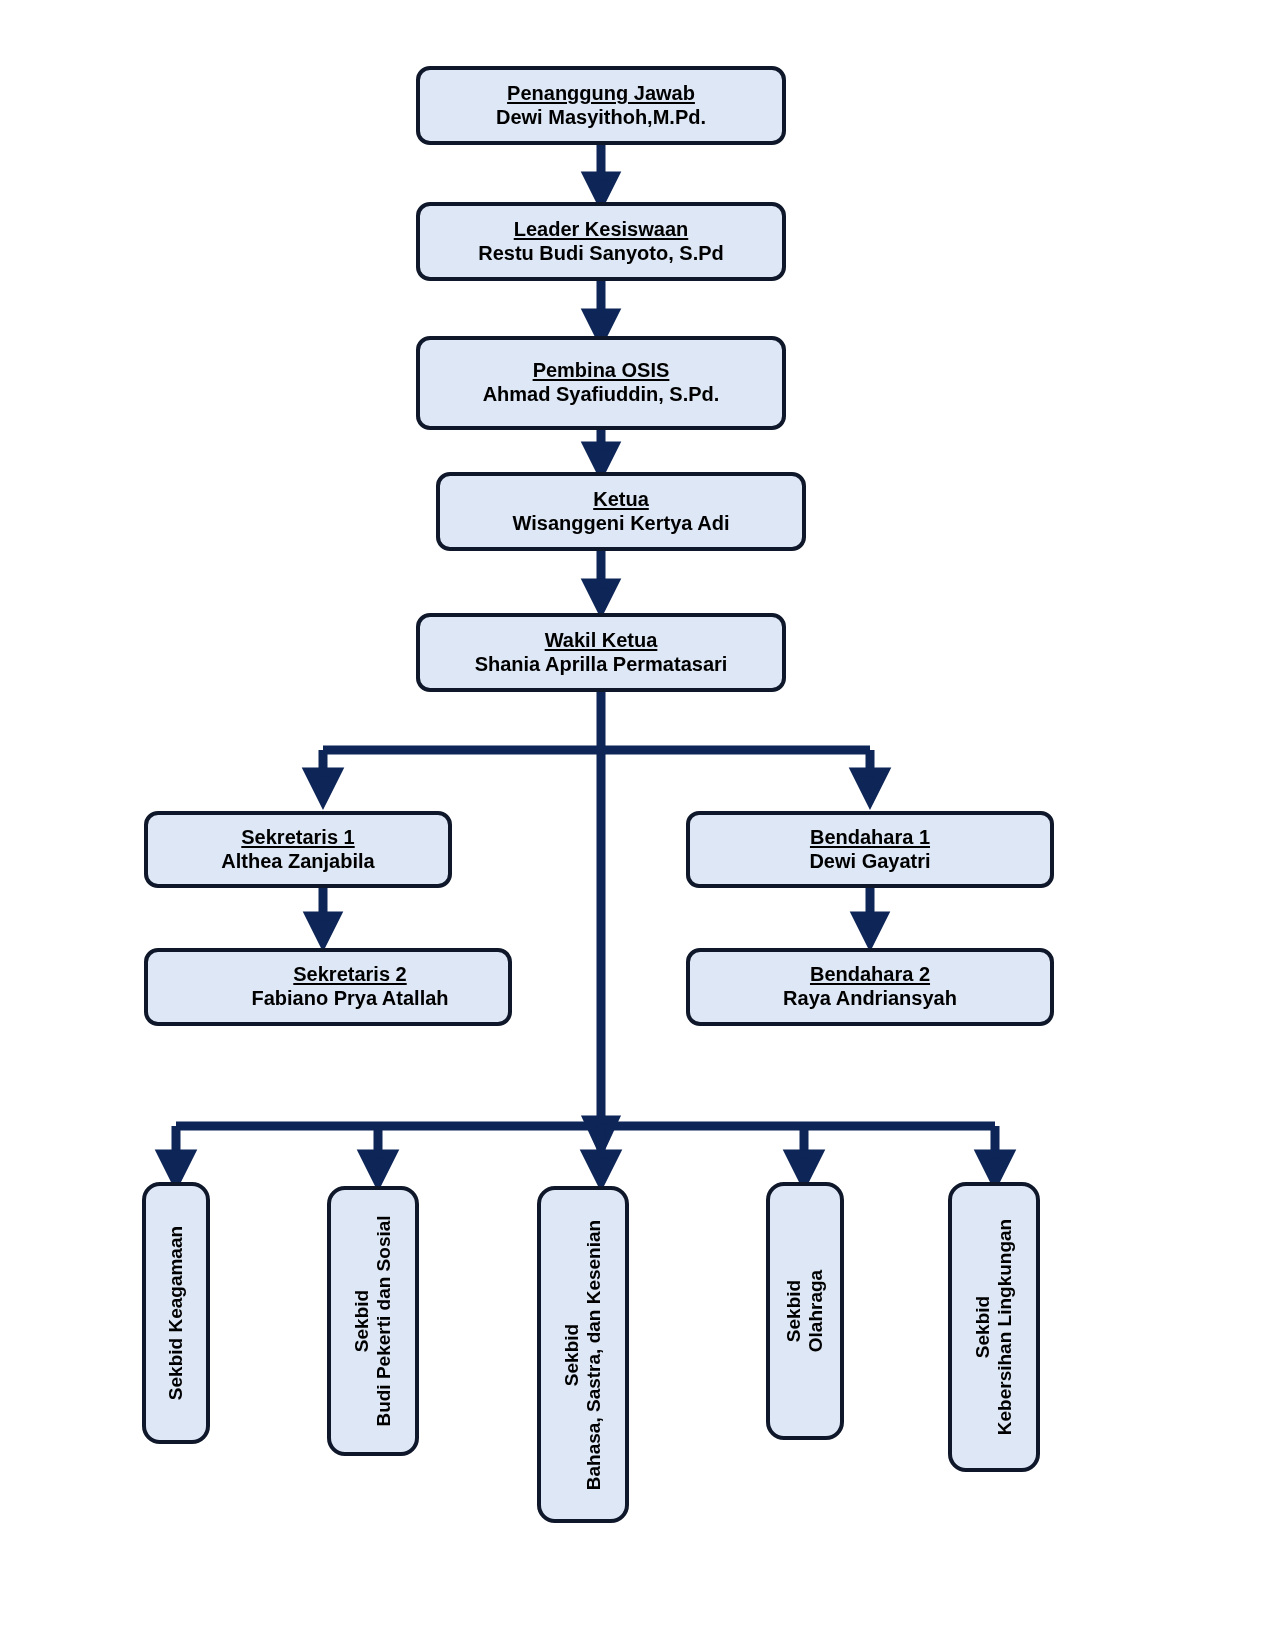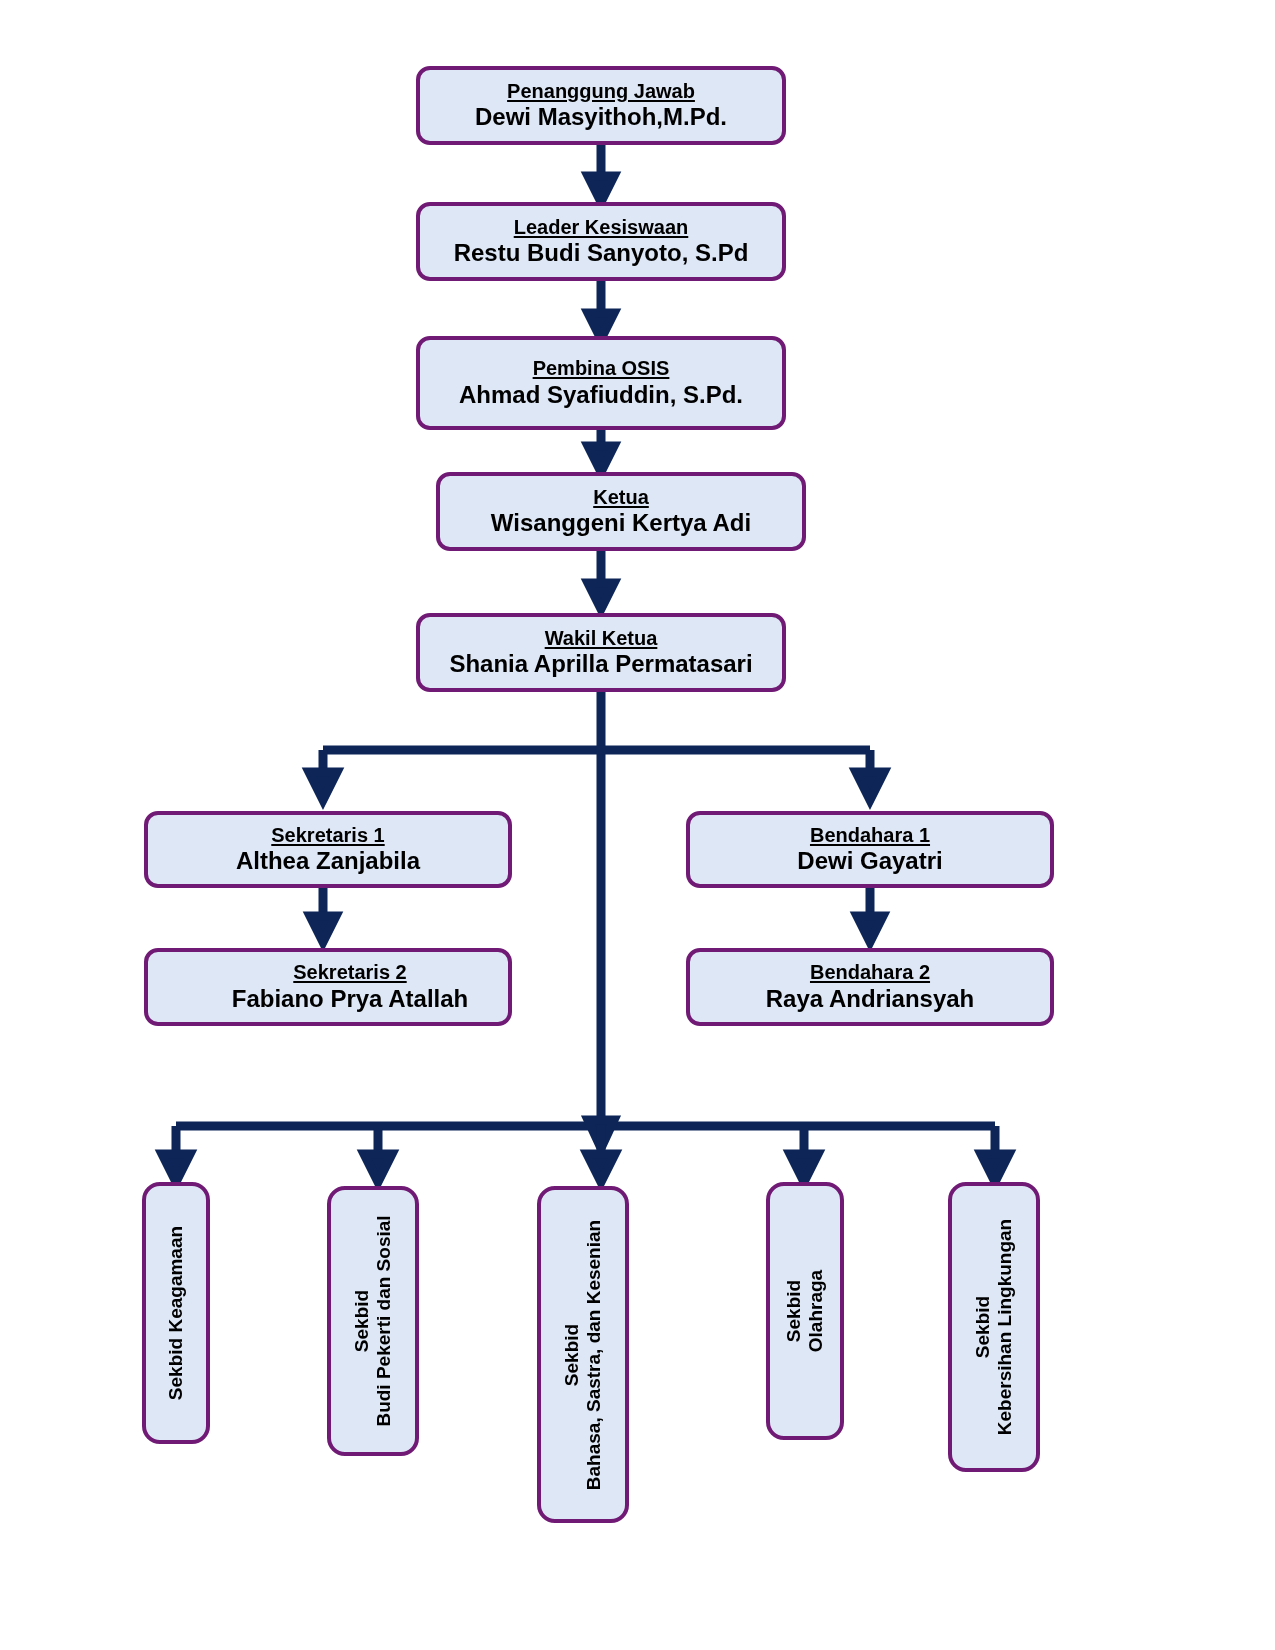--- a/index.html
+++ b/index.html
@@ -7,40 +7,40 @@
     width:1275px;height:1650px;position:relative;overflow:hidden;
     font-family:"Liberation Sans","DejaVu Sans",sans-serif;
     -webkit-font-smoothing:antialiased;
   }
   #chart{position:absolute;inset:0;}
   svg.links{position:absolute;left:0;top:0;width:1275px;height:1650px;pointer-events:none;}
 
   .node{
     position:absolute;box-sizing:border-box;
     background:#dde7f5;
-    border:4px solid #701a75;
+    border:4px solid #0f172a;
     border-radius:14px;
     display:flex;align-items:center;justify-content:center;
     text-align:center;
     color:#000000;
   }
   .node .inner{
     display:flex;flex-direction:column;align-items:center;justify-content:center;
     line-height:1.18;
   }
   .node .title{
     font-weight:bold;text-decoration:underline;
     text-underline-offset:2px;
     white-space:nowrap;
   }
   .node .name{font-weight:bold;white-space:nowrap;}
 
   
   .h .title{font-size:20px;}
-  .h .name{font-size:24px;}
+  .h .name{font-size:20px;}
 
   
   .v{border-radius:18px;}
   .v .rot{
     transform:rotate(-90deg);
     transform-origin:center center;
     display:flex;flex-direction:row;align-items:center;justify-content:center;
     white-space:nowrap;
   }
   .v .stack{
@@ -128,35 +128,35 @@
     </div>
   </div>
 
   <div class="node h" style="left:416px;top:613px;width:370px;height:79px;">
     <div class="inner">
       <span class="title">Wakil Ketua</span>
       <span class="name">Shania Aprilla Permatasari</span>
     </div>
   </div>
 
-  <div class="node h" style="left:144px;top:811px;width:368px;height:77px;">
+  <div class="node h" style="left:144px;top:811px;width:308px;height:77px;">
     <div class="inner">
       <span class="title">Sekretaris 1</span>
       <span class="name">Althea Zanjabila</span>
     </div>
   </div>
 
   <div class="node h" style="left:144px;top:948px;width:368px;height:78px;padding-left:44px;">
     <div class="inner">
       <span class="title">Sekretaris 2</span>
       <span class="name">Fabiano Prya Atallah</span>
     </div>
   </div>
 
-  <div class="node h" style="left:686px;top:811px;width:368px;height:77px;">
+  <div class="node h" style="left:686px;top:811px;width:368px;height:77px;border-radius:13px;">
     <div class="inner">
       <span class="title">Bendahara 1</span>
       <span class="name">Dewi Gayatri</span>
     </div>
   </div>
 
   <div class="node h" style="left:686px;top:948px;width:368px;height:78px;">
     <div class="inner">
       <span class="title">Bendahara 2</span>
       <span class="name">Raya Andriansyah</span>

